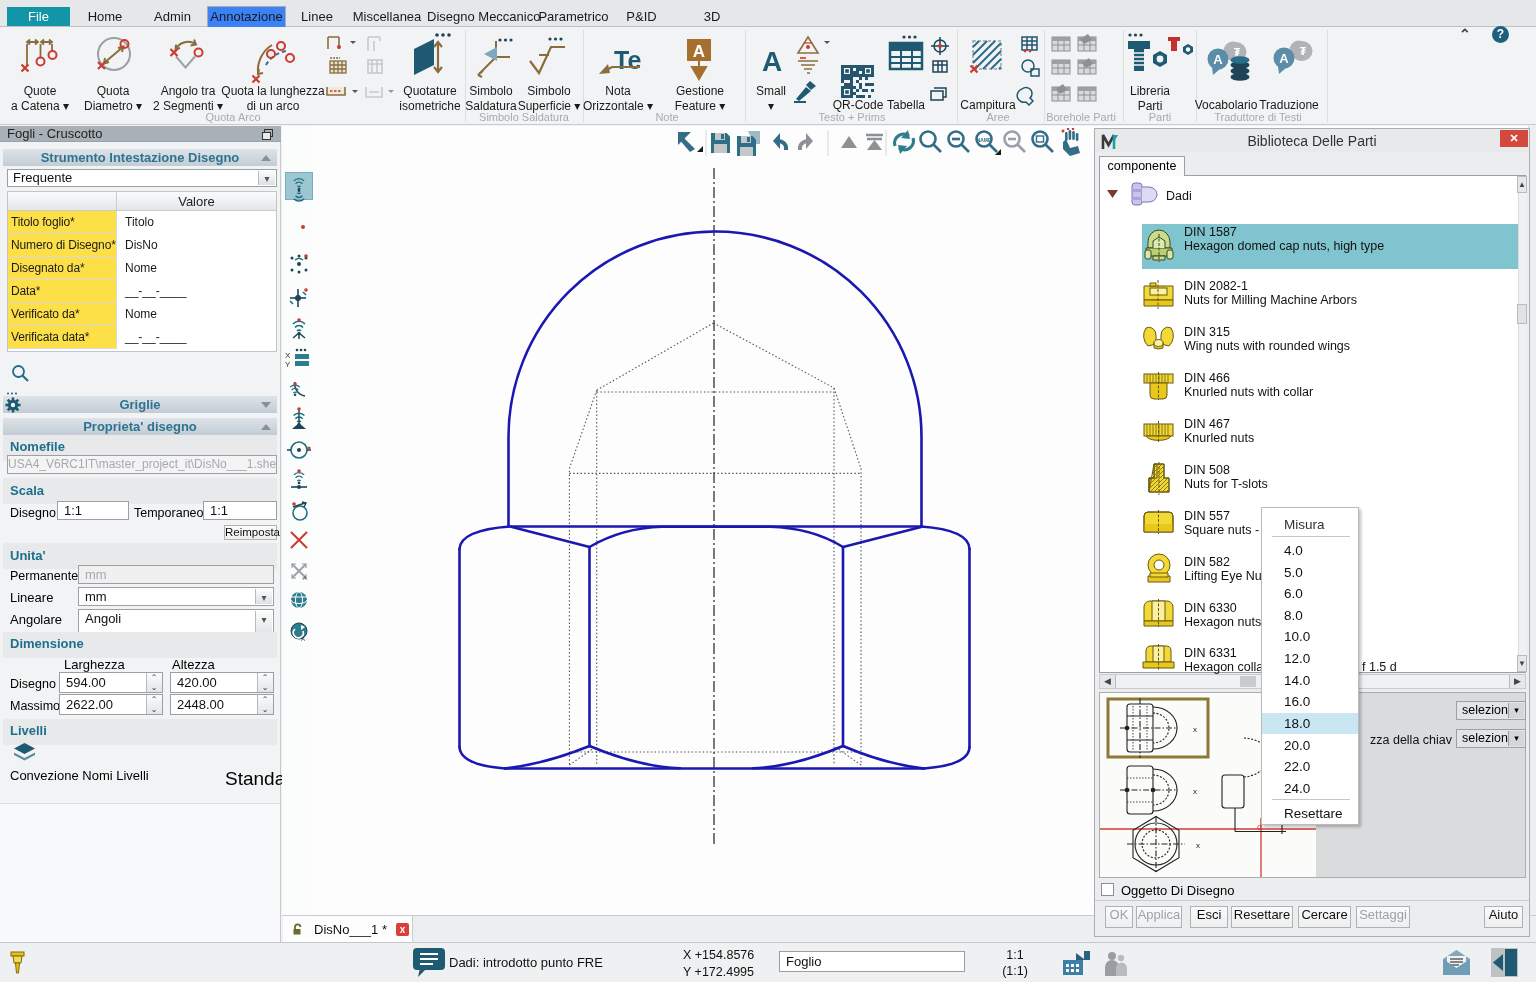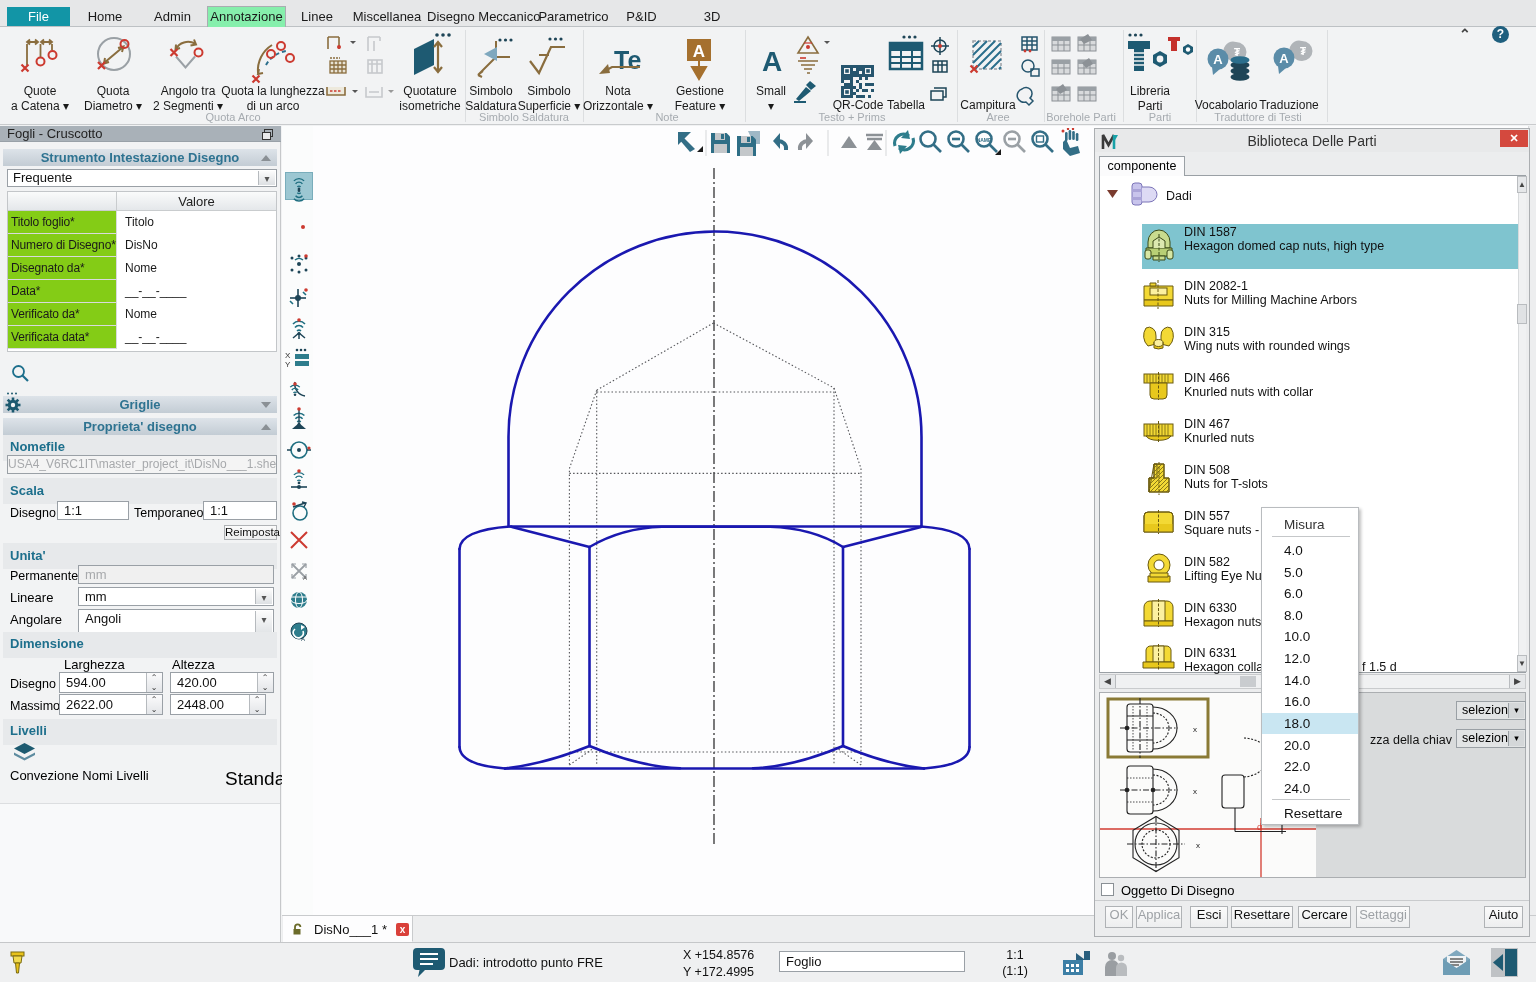--- a/index.html
+++ b/index.html
@@ -2,21 +2,21 @@
 <html><head>
 <meta charset="utf-8">
 <style>
 * { margin:0; padding:0; box-sizing:border-box; }
 html,body { width:1536px; height:982px; overflow:hidden; font-family:"Liberation Sans", sans-serif; background:#F1F2F3; }
 .abs { position:absolute; }
 #tabrow { position:absolute; left:0; top:0; width:1536px; height:27px; background:#E6E7E8; }
 #tabrow::after { content:""; position:absolute; left:0; top:26px; width:1536px; height:1px; background:#BDC1C4; }
 .tab { position:absolute; top:7px; height:20px; font-size:13px; color:#1a1a1a; text-align:center; line-height:20px; white-space:nowrap; }
 #tab-file { background:#1295A6; color:#fff; }
-#tab-annot { background:#86efac; border:1px solid #A9ADB1; border-bottom:none; top:6px; height:21px; line-height:20px; z-index:3; }
+#tab-annot { background:#3b82f6; border:1px solid #A9ADB1; border-bottom:none; top:6px; height:21px; line-height:20px; z-index:3; }
 #ribbon { position:absolute; left:0; top:27px; width:1536px; height:98px; background:#F2F3F4; border-bottom:1px solid #C9CBCD; }
 .rsep { position:absolute; top:3px; width:1px; height:92px; background:#DCDEE0; }
 .glabel { position:absolute; top:84px; font-size:11px; color:#A6ABB0; text-align:center; white-space:nowrap; transform:translateX(-50%); }
 .ilabel { position:absolute; font-size:12px; color:#1a1a1a; text-align:center; white-space:nowrap; transform:translateX(-50%); line-height:14.5px; }
 #winctl { position:absolute; top:26px; }
 #leftpanel { position:absolute; left:0; top:126px; width:281px; height:816px; background:#F2F3F4; border-right:1px solid #C6C8CA; }
 .ptitle { position:absolute; left:0; top:0; width:281px; height:16px; background:#A9B1B8; border-bottom:1px solid #99A1A8; font-size:13px; color:#222; padding-left:7px; line-height:15px; }
 .sechdr { position:absolute; left:3px; width:274px; height:17px; background:linear-gradient(#DDE3E9,#C3CCD4); font-size:13px; font-weight:bold; color:#2E7391; text-align:center; line-height:17px; }
 .teallabel { position:absolute; font-size:13px; font-weight:bold; color:#1D6F8C; }
 .field { position:absolute; background:#fff; border:1px solid #9AA0A6; font-size:13px; color:#111; }
@@ -29,21 +29,21 @@
 #dialog { position:absolute; left:1094px; top:128px; width:436px; height:809px; background:#ECEDEE; border:1px solid #ABAEB1; }
 #dtitle { position:absolute; left:0; top:0; width:434px; height:23px; background:#E8E9EA; }
 #dtree { position:absolute; left:4px; top:46px; width:427px; height:498px; background:#fff; border:1px solid #9aa0a5; }
 .titem { position:absolute; left:1px; font-size:12.5px; color:#111; }
 #misura { position:absolute; left:1261px; top:507px; width:98px; height:318px; background:#fff; border:1px solid #B9BCBF; box-shadow:2px 2px 3px rgba(0,0,0,0.25); z-index:50; }
 .mitem { position:absolute; left:22px; font-size:13.5px; color:#111; }
 .btn { position:absolute; height:22px; background:linear-gradient(#FBFBFB,#EDEEEF); border:1px solid #AFB2B5; font-size:13px; color:#111; text-align:center; }
 .btn.dis { color:#9EA2A6; }
 svg { display:block; }
 .lrow { position:absolute; left:0; width:268px; height:23px; font-size:12px; }
-.lrow span { position:absolute; left:0; top:0; width:109px; height:23px; background:#84cc16; border-right:1px solid #D8DADC; border-bottom:1px solid #D8DADC; padding:4px 0 0 3px; letter-spacing:-0.15px; color:#1a1a1a; white-space:nowrap; overflow:hidden; }
+.lrow span { position:absolute; left:0; top:0; width:109px; height:23px; background:#fde047; border-right:1px solid #D8DADC; border-bottom:1px solid #D8DADC; padding:4px 0 0 3px; letter-spacing:-0.15px; color:#1a1a1a; white-space:nowrap; overflow:hidden; }
 .lrow em { position:absolute; left:117px; top:4px; font-style:normal; color:#1a1a1a; }
 .spin { padding-right:16px; }
 .spin::after { content:""; position:absolute; right:0px; top:0px; width:15px; height:19px; background:linear-gradient(#FBFBFC,#E3E5E8); border-left:1px solid #B6BABE; }
 .spin::before { content:"\2303\A\2304"; white-space:pre; position:absolute; right:3px; top:0px; width:10px; font-size:8px; line-height:9.5px; color:#333; z-index:2; text-align:center; }
 </style>
 </head>
 <body>
 
 <div id="tabrow">
   <div class="tab" id="tab-file" style="left:7px; width:63px;">File</div>
@@ -434,21 +434,21 @@
   </div>
   <div class="abs" style="left:3px; top:506px; width:274px; height:26px; background:#E7E9EB;"></div>
   <div class="teallabel" style="left:10px; top:510px;">Dimensione</div>
   <div class="abs" style="left:64px; top:531px; font-size:13px;">Larghezza</div>
   <div class="abs" style="left:172px; top:531px; font-size:13px;">Altezza</div>
   <div class="abs" style="left:10px; top:551px; font-size:12.5px;">Disegno</div>
   <div class="field spin" style="left:59px; top:546px; width:104px; height:21px; line-height:19px; padding-left:6px;">594.00</div>
   <div class="field spin" style="left:170px; top:546px; width:104px; height:21px; line-height:19px; padding-left:6px;">420.00</div>
   <div class="abs" style="left:10px; top:573px; font-size:12.5px;">Massimo</div>
   <div class="field spin" style="left:59px; top:568px; width:104px; height:21px; line-height:19px; padding-left:6px;">2622.00</div>
-  <div class="field spin" style="left:170px; top:568px; width:96px; height:21px; line-height:19px; padding-left:6px;">2448.00</div>
+  <div class="field spin" style="left:170px; top:568px; width:104px; height:21px; line-height:19px; padding-left:6px;">2448.00</div>
   <div class="abs" style="left:3px; top:593px; width:274px; height:26px; background:#E7E9EB;"></div>
   <div class="teallabel" style="left:10px; top:597px;">Livelli</div>
   <svg class="abs" style="left:13px; top:617px;" width="23" height="20" viewBox="0 0 23 20">
       <path d="M11.5,0 L22,5.5 L11.5,11 L1,5.5 Z" fill="#1D5A70"></path>
       <path d="M1,9.5 L11.5,15 L22,9.5 L22,12 L11.5,17.5 L1,12 Z" fill="#5E8CA0"></path>
     </svg>
   <div class="abs" style="left:10px; top:642px; font-size:13px;">Convezione Nomi Livelli</div>
   <div class="abs" style="left:0px; top:677px; width:280px; height:139px; background:#F8F9FA; border-top:1px solid #DCDEE0;"></div>
   <div class="abs" style="left:225px; top:642px; font-size:19px;">Standard</div>
 </div>

